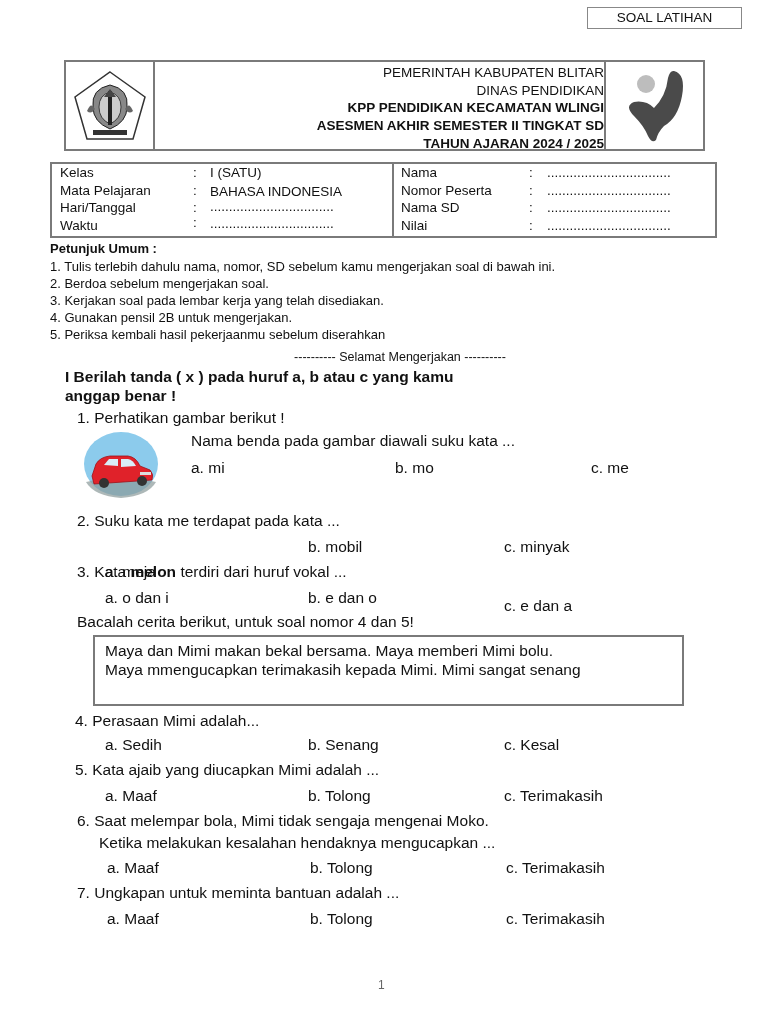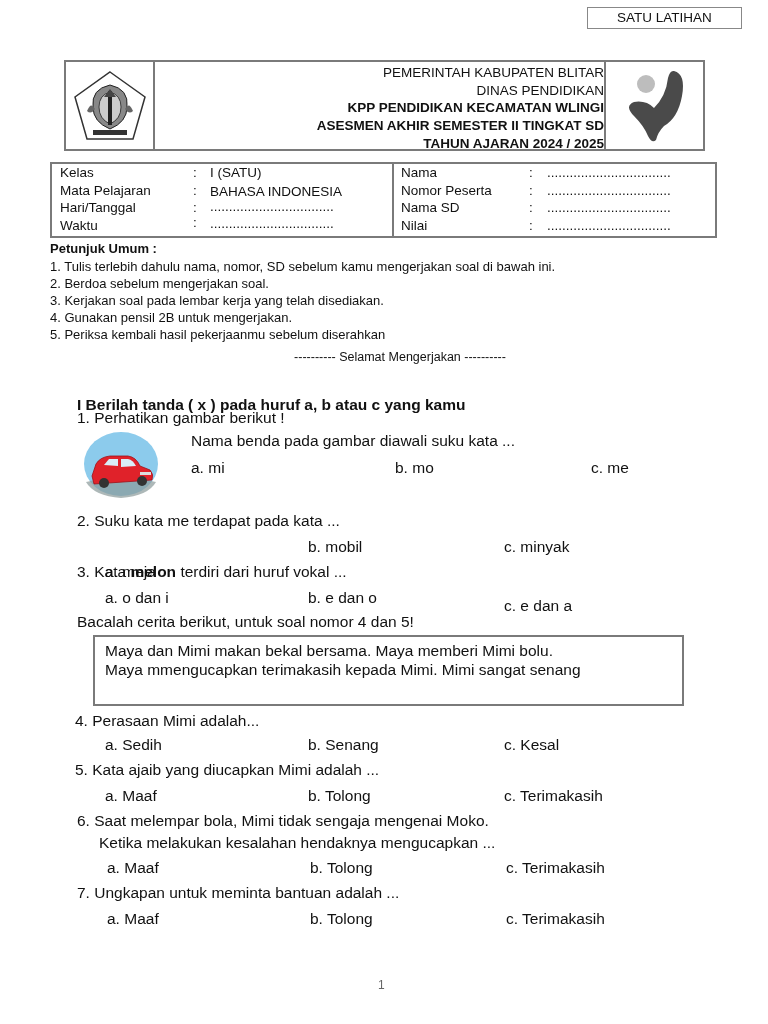--- a/index.html
+++ b/index.html
@@ -39,38 +39,38 @@
   .idrow .lbl { position: absolute; left: 0; }
   .idrow .col { position: absolute; }
   .idrow .val { position: absolute; }
 
   
   .instr { left: 50px; font-size: 13px; line-height: 17px; white-space: nowrap; }
   .instr-title { font-weight: bold; }
 
   .divider-text { left: 0; width: 800px; text-align: center; top: 350px; font-size: 12.5px; }
 
-  .section-title { left: 77px; top: 367px; font-weight: bold; font-size: 15.5px; line-height: 19px; width: 460px; margin-top: 28px; }
+  .section-title { left: 65px; top: 367px; font-weight: bold; font-size: 15.5px; line-height: 19px; width: 460px; }
 
   .q { font-size: 15.5px; white-space: nowrap; }
   .opt { font-size: 15.5px; white-space: nowrap; }
 
   .story {
     left: 93px; top: 635px; width: 591px; height: 71px;
     border: 2px solid #7a7a7a; box-sizing: border-box;
     padding: 4px 10px; font-size: 15.5px; line-height: 19px;
   }
 
   .page-num { left: 378px; top: 978px; font-size: 12px; color: #666; }
 </style>
 </head>
 <body>
 
 <div class="abs tag-box">
-  <span>SATU LATIHAN</span>
+  <span>SOAL LATIHAN</span>
 </div>
 
 <div class="abs header">
   <div class="logo-left">
     <svg width="78" height="78" viewBox="0 0 78 78">
       <polygon points="39,5 74,30 62,72 16,72 4,30" fill="#fff" stroke="#333" stroke-width="1.5"></polygon>
       <path d="M22,40 Q20,22 39,18 Q58,22 56,40 Q56,55 39,62 Q22,55 22,40 Z" fill="#888" stroke="#222" stroke-width="1"></path>
       <path d="M28,40 Q28,28 39,25 Q50,28 50,40 Q50,52 39,57 Q28,52 28,40 Z" fill="#ccc" stroke="#222" stroke-width="0.8"></path>
       <rect x="37" y="24" width="4" height="34" fill="#222"></rect>
       <path d="M33,30 L39,22 L45,30 Z" fill="#444"></path>
@@ -145,20 +145,21 @@
 <div class="abs instr" style="top:258px;">1. Tulis terlebih dahulu nama, nomor, SD sebelum kamu mengerjakan soal di bawah ini.</div>
 <div class="abs instr" style="top:275px;">2. Berdoa sebelum mengerjakan soal.</div>
 <div class="abs instr" style="top:292px;">3. Kerjakan soal pada lembar kerja yang telah disediakan.</div>
 <div class="abs instr" style="top:309px;">4. Gunakan pensil 2B untuk mengerjakan.</div>
 <div class="abs instr" style="top:326px;">5. Periksa kembali hasil pekerjaanmu sebelum diserahkan</div>
 
 <div class="abs divider-text">---------- Selamat Mengerjakan ----------</div>
 
 <div class="abs section-title">
   <div>I Berilah tanda ( x ) pada huruf a, b atau c yang kamu</div>
+  <div>anggap benar !</div>
 </div>
 
 <div class="abs q" style="left:77px; top:409px;">1. Perhatikan gambar berikut !</div>
 <div class="abs" style="left:82px; top:430px; width:78px; height:70px;">
   <svg width="78" height="70" viewBox="0 0 78 70">
     <ellipse cx="39" cy="34" rx="37" ry="32" fill="#8ccbec"></ellipse>
     <path d="M4,52 Q39,44 74,52 Q66,66 39,68 Q12,66 4,52 Z" fill="#8a9a9a" opacity="0.7"></path>
     <path d="M10,46 L14,34 Q18,27 28,26 L46,26 Q54,27 58,36 L68,40 Q72,44 70,50 L12,54 Z" fill="#e0222a" stroke="#a01018" stroke-width="0.8"></path>
     <path d="M22,35 L27,29 L36,29 L36,36 Z" fill="#d9eef7"></path>
     <path d="M39,29 L46,29 Q51,30 54,36 L39,37 Z" fill="#d9eef7"></path>

